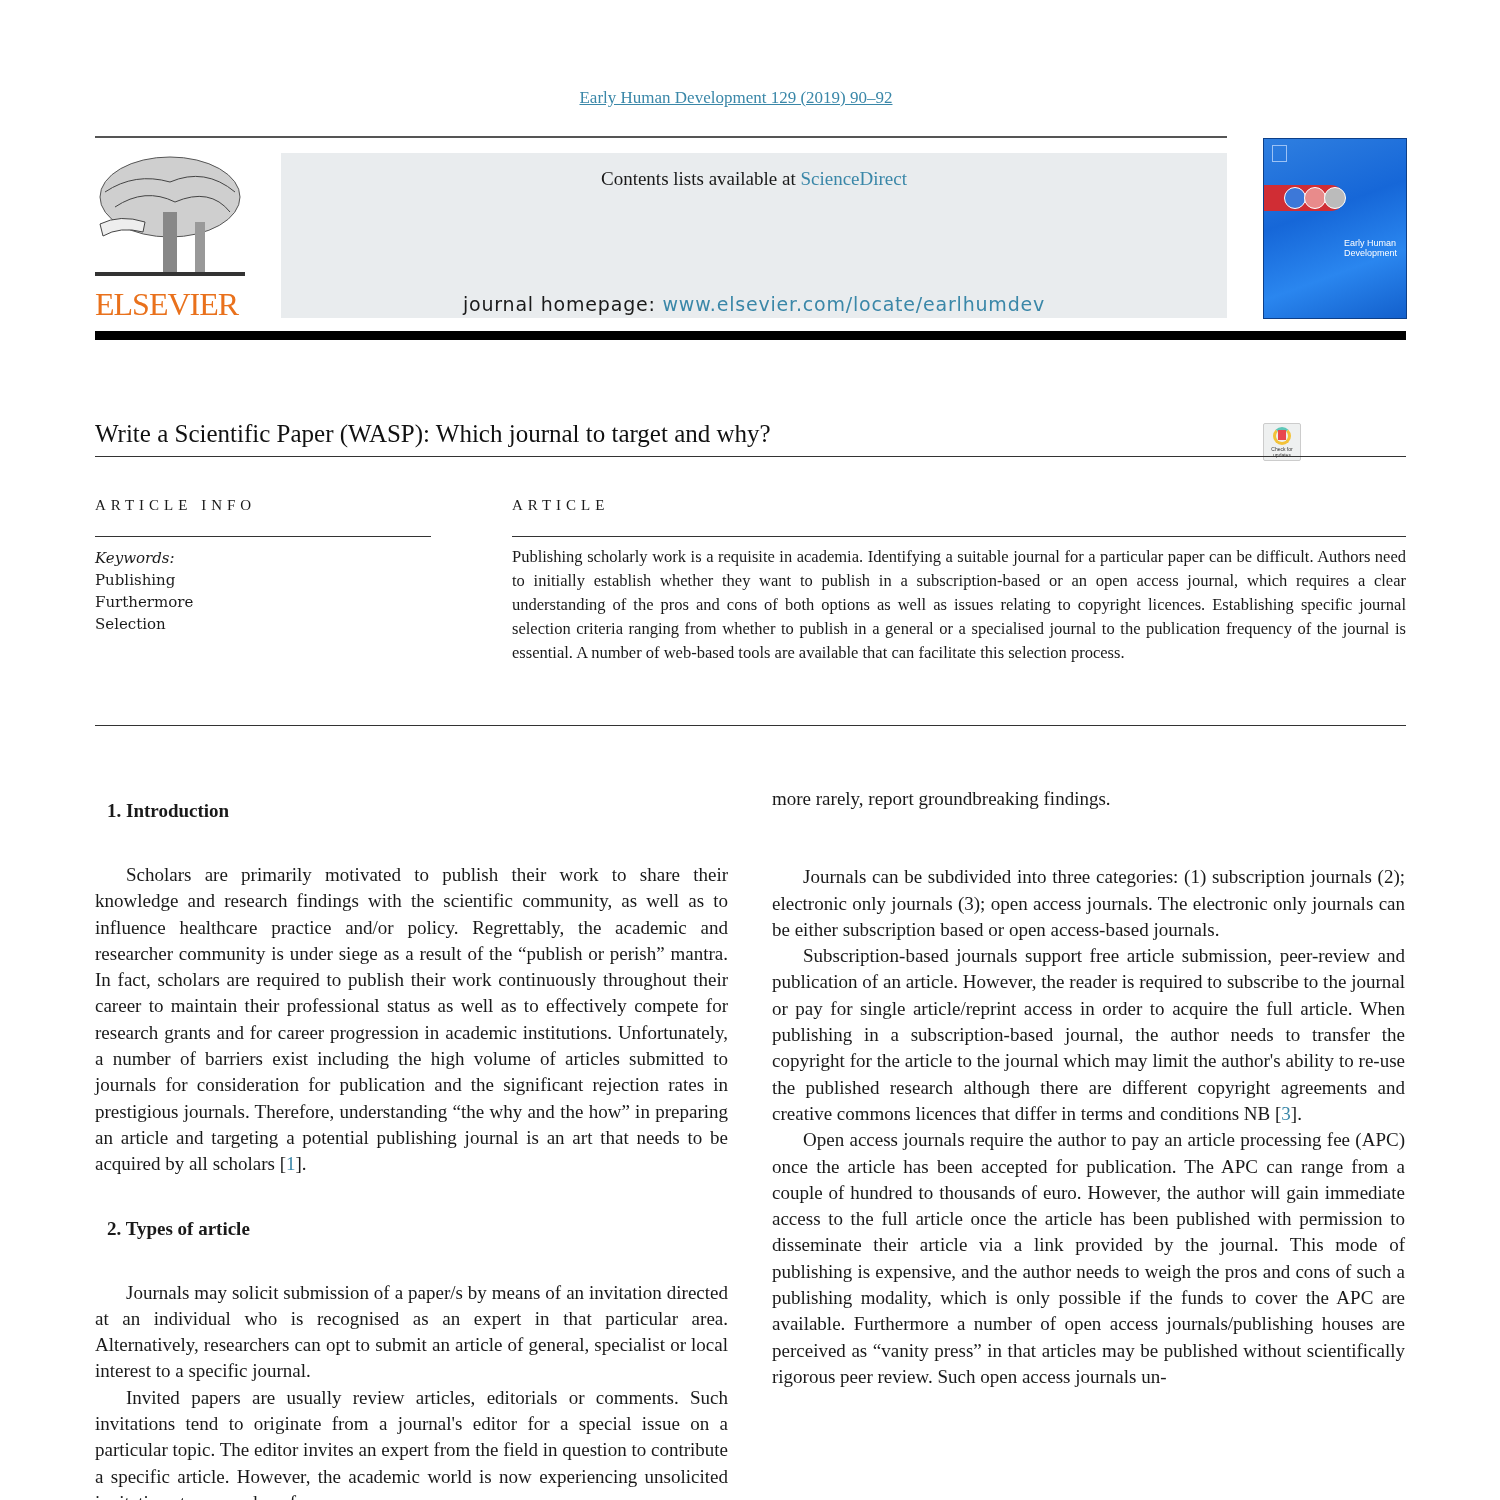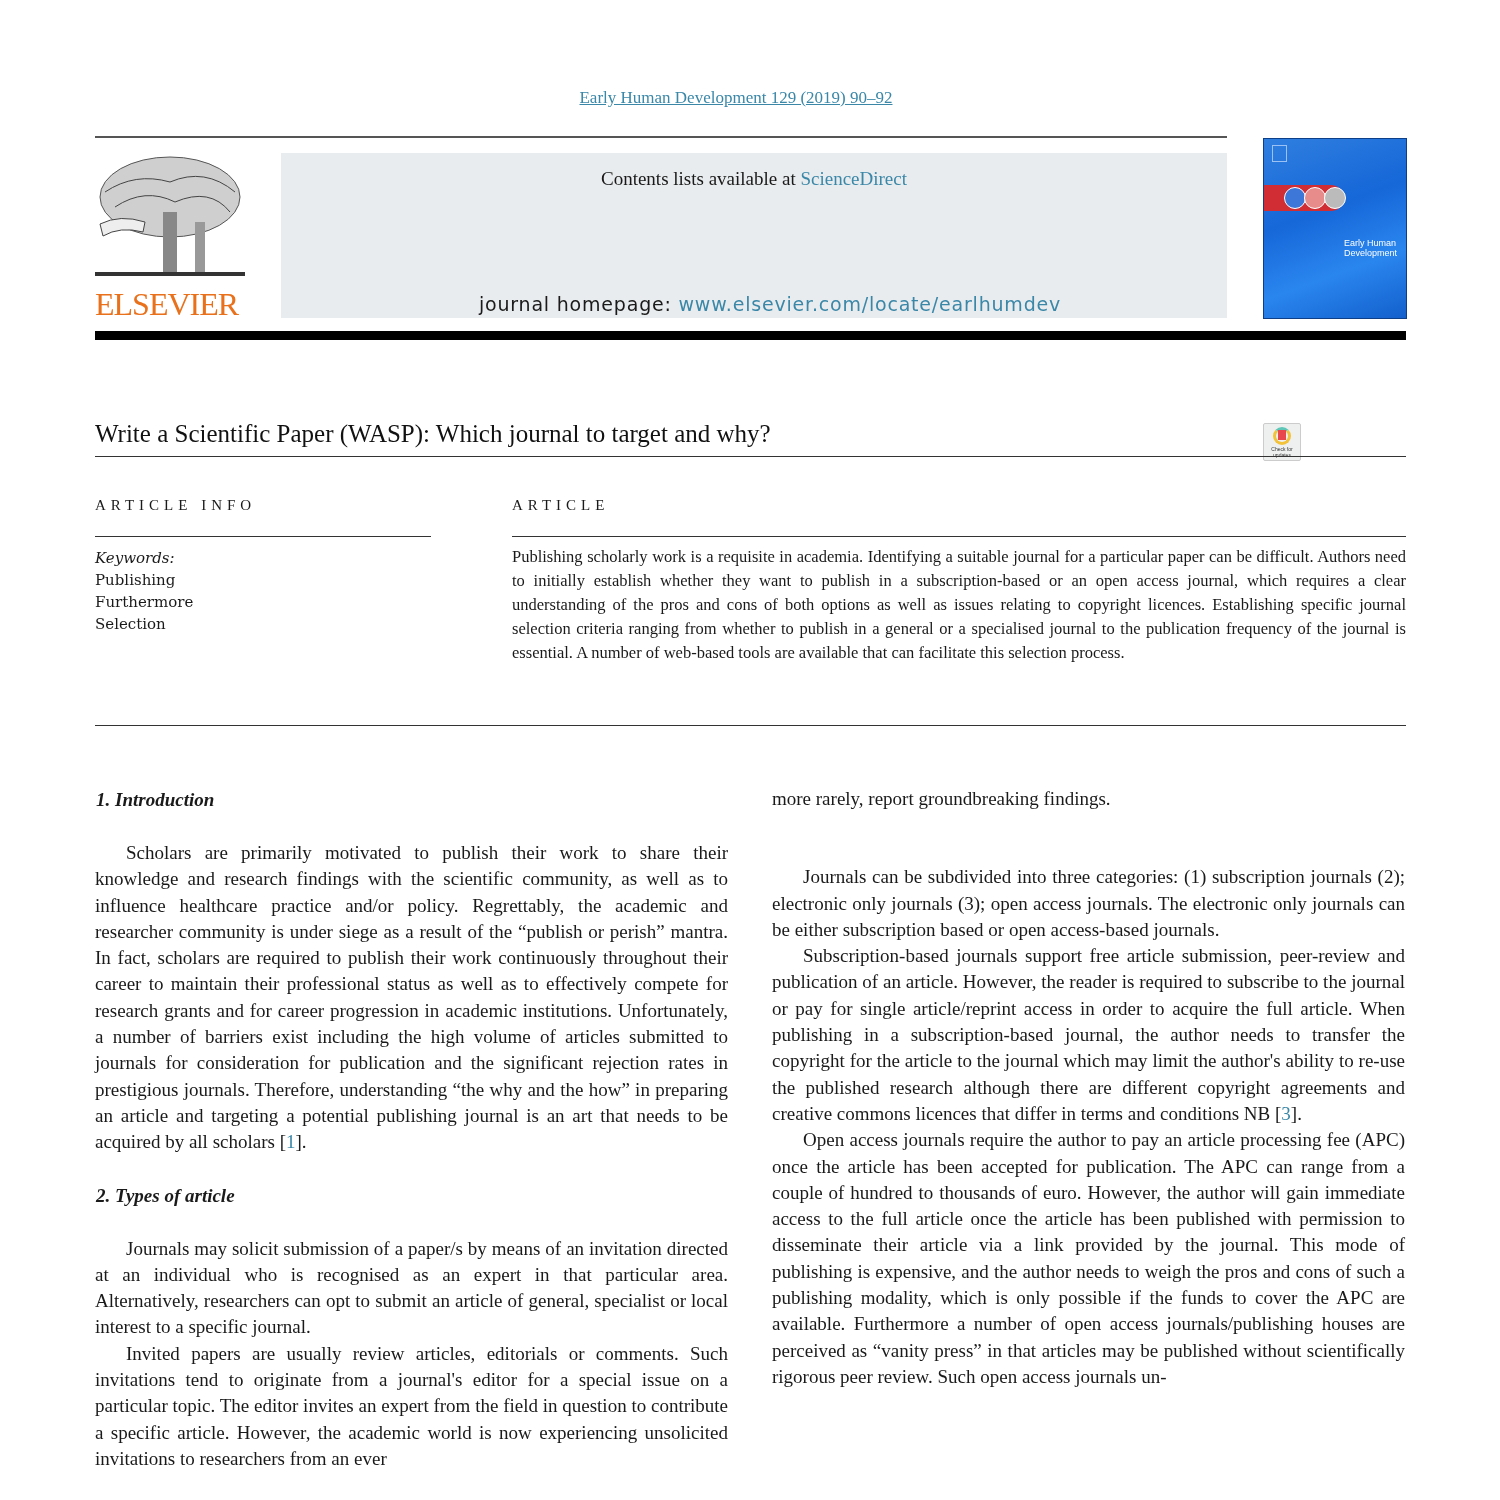--- a/index.html
+++ b/index.html
@@ -17,21 +17,21 @@
   .elsevier-logo { left: 95px; top: 152px; width: 150px; height: 168px; }
   .elsevier-text { left: 95px; top: 286px; font-size: 32px; color: #e9711c;
                    font-family: "Liberation Serif", serif; letter-spacing: -1px; }
 
   .banner { left: 281px; top: 153px; width: 946px; height: 165px; background: #e9ecee; }
   .contents-line { left: 0; width: 100%; top: 0; text-align: center; font-size: 19px;
                    font-family: "Liberation Serif", serif; line-height: 24px; padding-top: 14px; }
   .journal-name { left: 0; width: 100%; top: 58px; text-align: center; font-size: 36px;
                   font-family: "Liberation Serif", serif; color: #111; }
   .homepage-line { left: 0; width: 100%; top: 140px; text-align: center; font-size: 19px;
-                   font-family: "DejaVu Sans", sans-serif; letter-spacing: 0.8px; padding-left: 16px; }
+                   font-family: "DejaVu Sans", sans-serif; letter-spacing: 0.8px; }
 
   .cover { left: 1263px; top: 138px; width: 142px; height: 179px;
            background: linear-gradient(160deg, #2f7fe0 0%, #1667d8 40%, #2a86ef 70%, #1360cc 100%);
            border: 1px solid #0d3f88; overflow: hidden; }
   .cover-band { position: absolute; left: 0; top: 46px; width: 80px; height: 26px; background: #d02d34;
                 border-radius: 0 13px 13px 0; }
   .cover-dot { position: absolute; top: 48px; width: 20px; height: 20px; border-radius: 50%; }
   .cover-title { position: absolute; left: 80px; top: 55px; font-size: 9px; line-height: 10px;
                  color: #fff; font-family: "Liberation Sans", sans-serif; margin-top: 44px; }
   .cover-els { position: absolute; left: 8px; top: 6px; width: 13px; height: 15px; border: 1px solid #9cc2f5; }
@@ -53,21 +53,21 @@
 
   .keywords { left: 95px; top: 547px; font-size: 15px; line-height: 22px; font-family: "DejaVu Serif", serif; }
   .keywords .kw-label { font-style: italic; }
 
   .abstract { left: 512px; top: 545px; width: 894px; font-size: 16.5px; line-height: 24px;
               text-align: justify; font-family: "Liberation Serif", serif; }
   .rule-body { left: 95px; top: 725px; width: 1311px; height: 1px; background: #333; }
 
   .col { width: 633px; font-family: "Liberation Serif", serif; font-size: 19px; line-height: 26.3px; }
   .col p { margin: 0; text-align: justify; text-indent: 31px; }
-  .col h2 { margin: 1px; font-size: 19px; font-weight: bold; line-height: 26px; font-style: italic; }
+  .col h2 { margin: 12px; font-size: 19px; font-weight: bold; line-height: 26px; }
   .col .gap { height: 26px; }
   .col-left { left: 95px; top: 786px; }
   .col-right { left: 772px; top: 786px; }
   .col p.noindent { text-indent: 0; }
 </style>
 </head>
 <body>
 
 <div class="abs journal-ref link">Early Human Development 129 (2019) 90–92</div>
 <div class="abs rule-top"></div>

